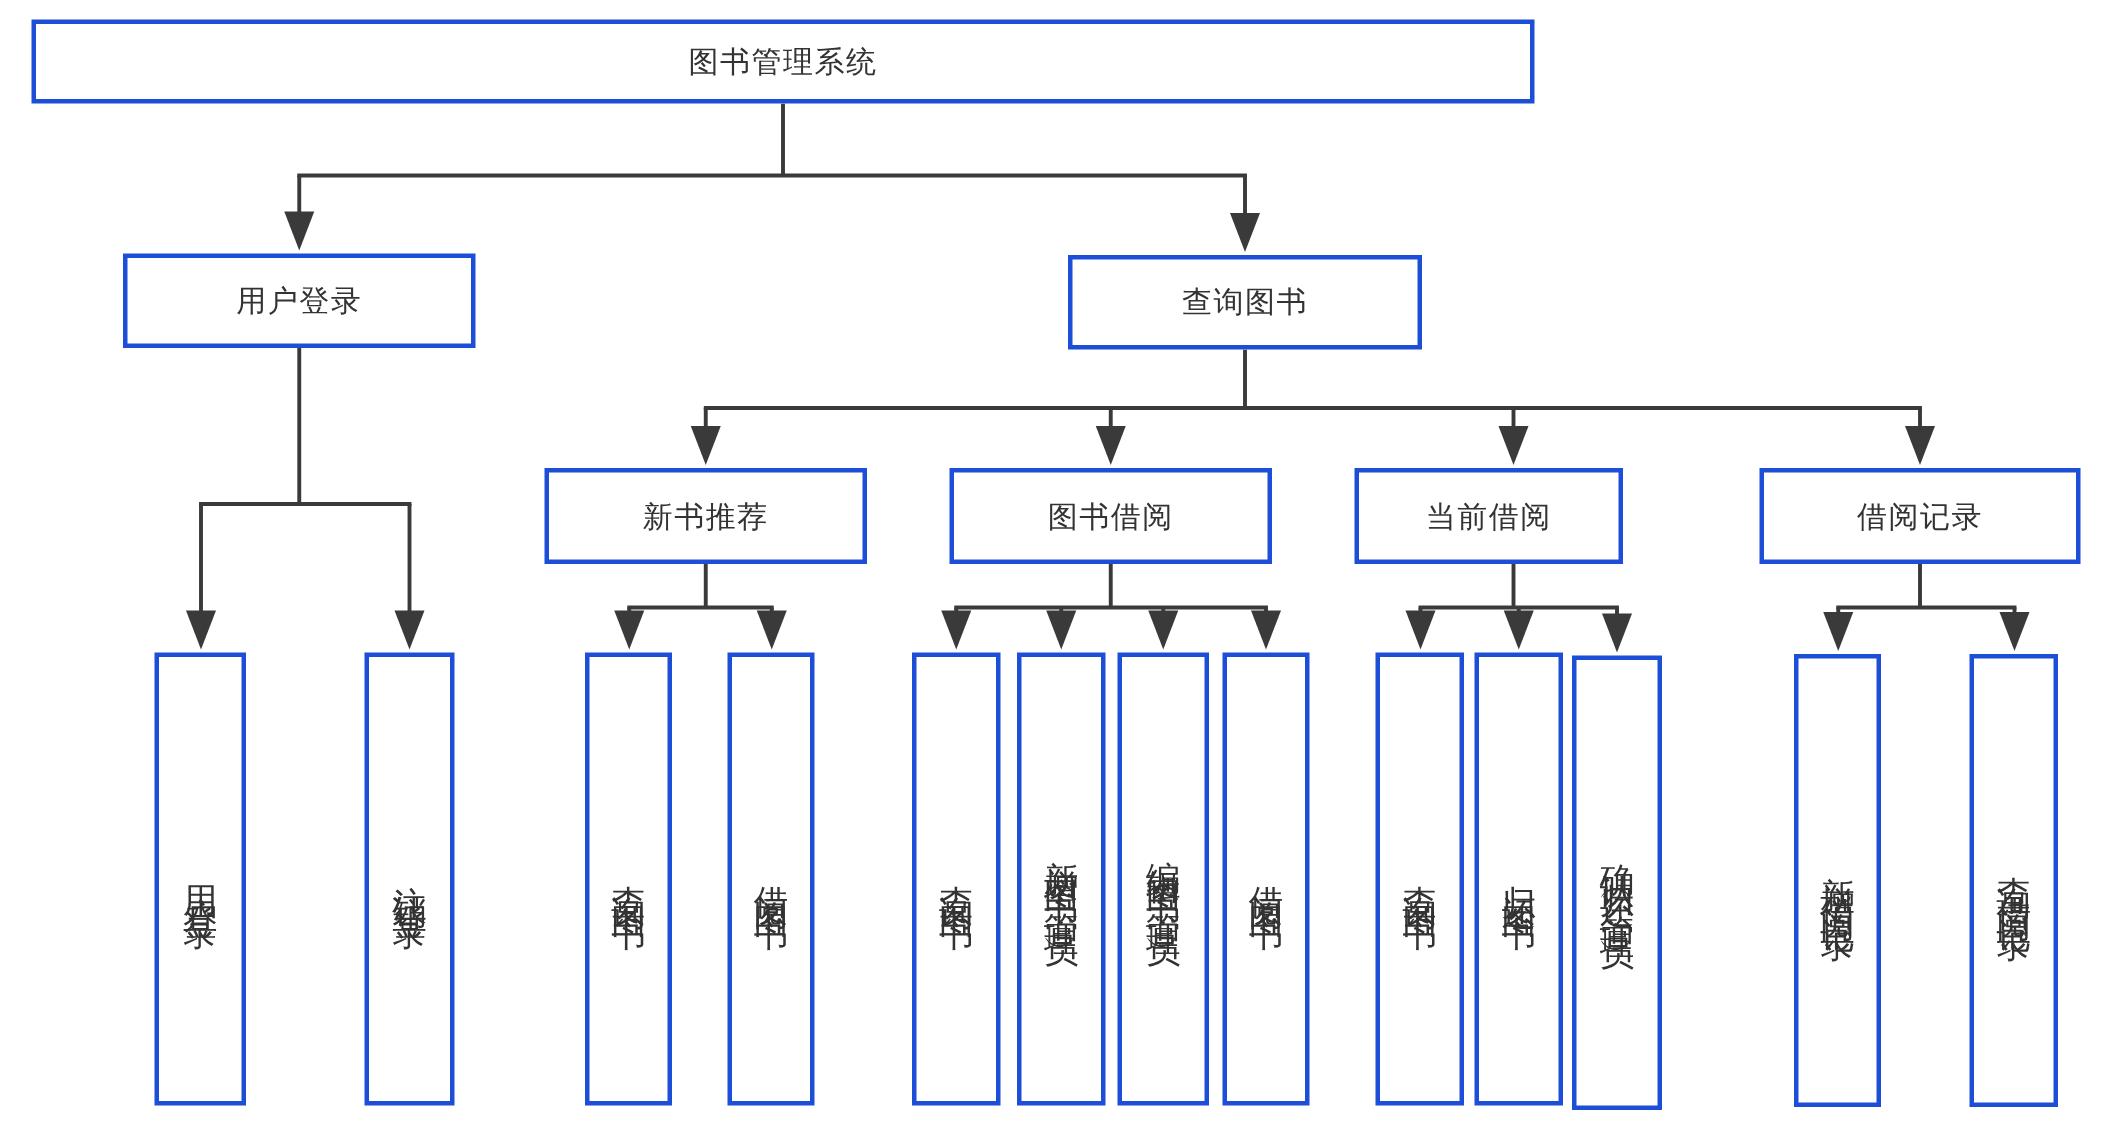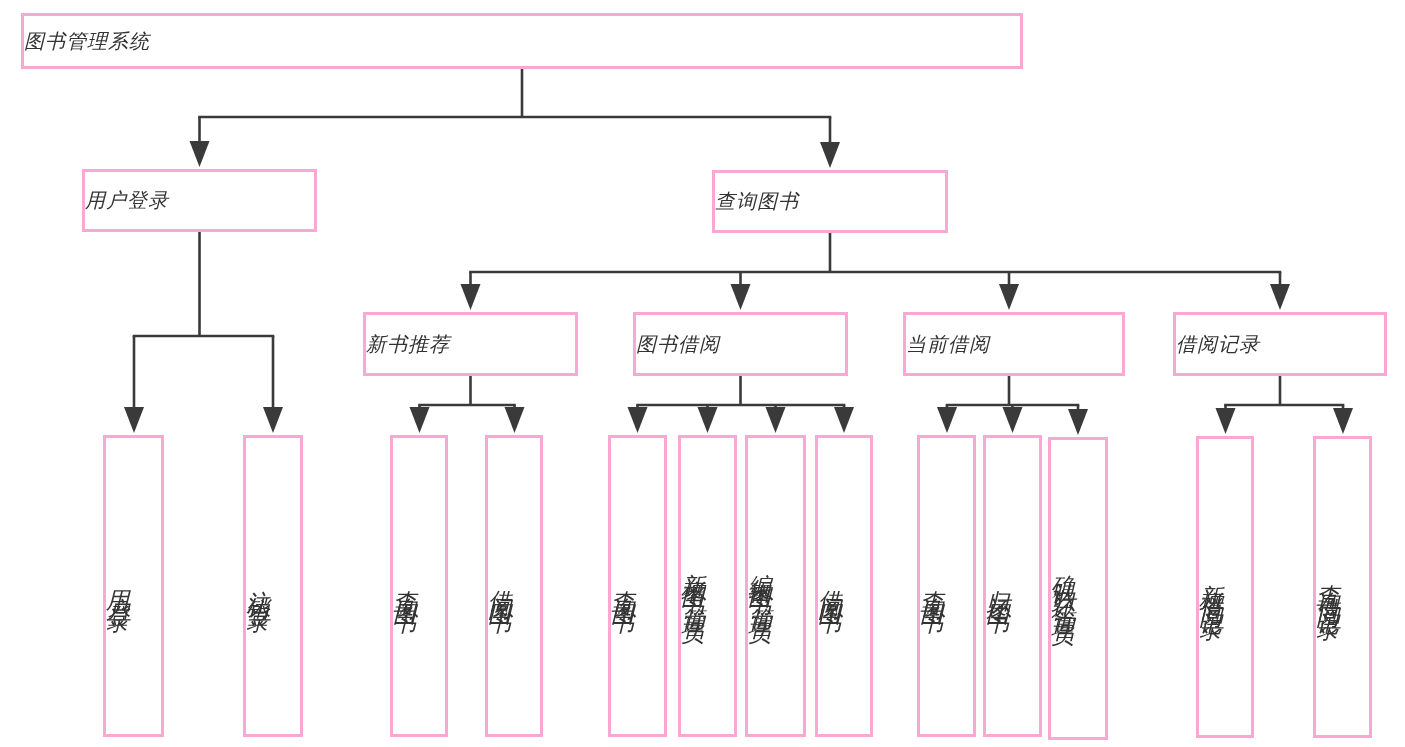--- a/index.html
+++ b/index.html
@@ -3,24 +3,23 @@
 <meta charset="utf-8">
 <style>
   html,body{margin:0;padding:0;background:#ffffff;}
   .canvas{
     position:relative;width:1405px;height:747px;background:#ffffff;
     font-family:"Liberation Sans",sans-serif;overflow:hidden;
   }
   .connectors{position:absolute;left:0;top:0;z-index:1;}
   .box{
     position:absolute;z-index:2;background:#ffffff;
-    border:3px solid #f9a8d4;box-sizing:border-box;
-    display:flex;align-items:center;justify-content:flex-start;
+    border:3px solid #1d4ed8;box-sizing:border-box;
+    display:flex;align-items:center;justify-content:center;
     color:#333333;
-    font-style:italic;
   }
   .h-box span{
     font-size:20px;letter-spacing:1px;color:#333333;white-space:nowrap;
   }
   .v-box span{
     writing-mode:vertical-lr;text-orientation:mixed;
     font-size:23px;line-height:1;letter-spacing:7px;
     color:#333333;white-space:nowrap;
   }
   .watermark{
@@ -98,21 +97,21 @@
   <div class="box h-box" style="left:712px;top:170px;width:236px;height:63px;">
     <span>查询图书</span>
   </div>
 
   <div class="box h-box" style="left:363px;top:312px;width:215px;height:64px;">
     <span>新书推荐</span>
   </div>
   <div class="box h-box" style="left:633px;top:312px;width:215px;height:64px;">
     <span>图书借阅</span>
   </div>
-  <div class="box h-box" style="left:903px;top:312px;width:222px;height:64px;">
+  <div class="box h-box" style="left:903px;top:312px;width:179px;height:64px;">
     <span>当前借阅</span>
   </div>
   <div class="box h-box" style="left:1173px;top:312px;width:214px;height:64px;">
     <span>借阅记录</span>
   </div>
 
   <div class="box v-box" style="left:103px;top:435px;width:61px;height:302px;">
     <span>用户登录</span>
   </div>
   <div class="box v-box" style="left:243px;top:435px;width:60px;height:302px;">

